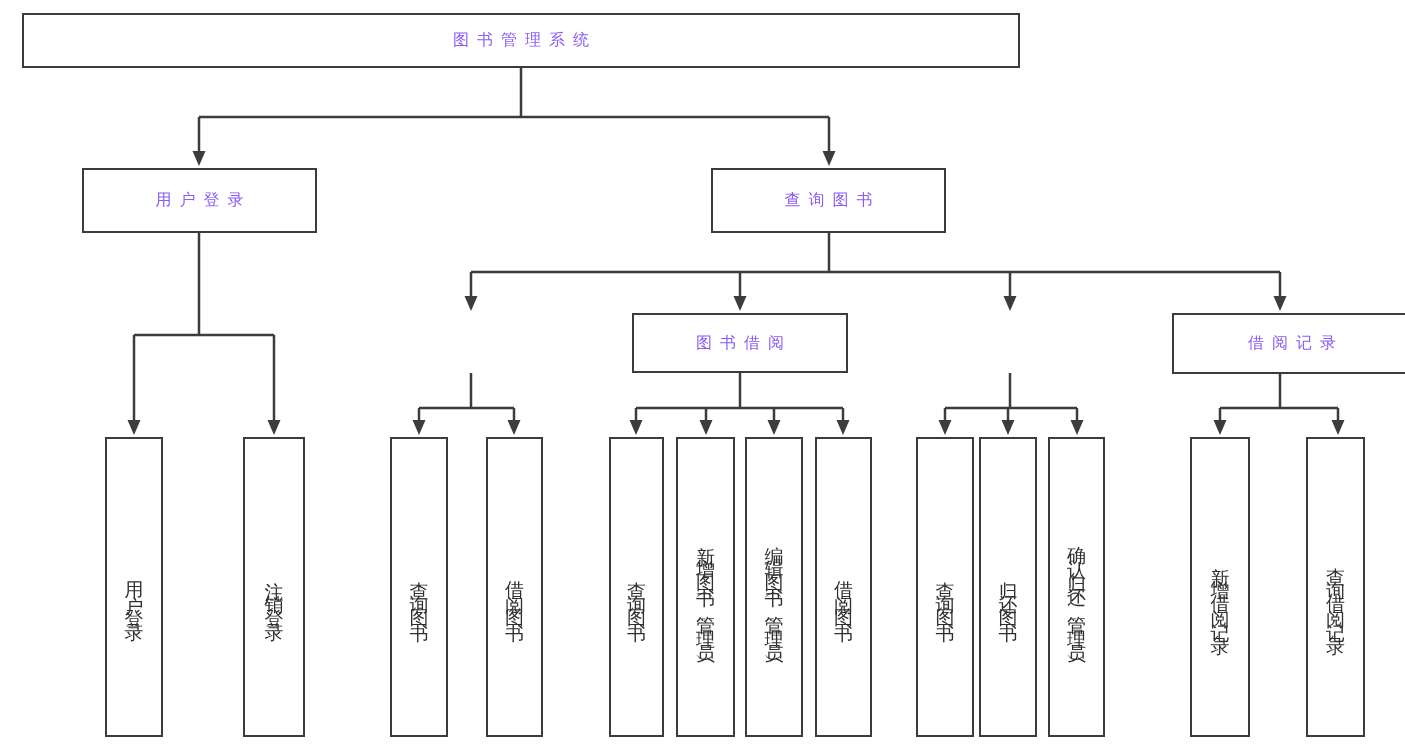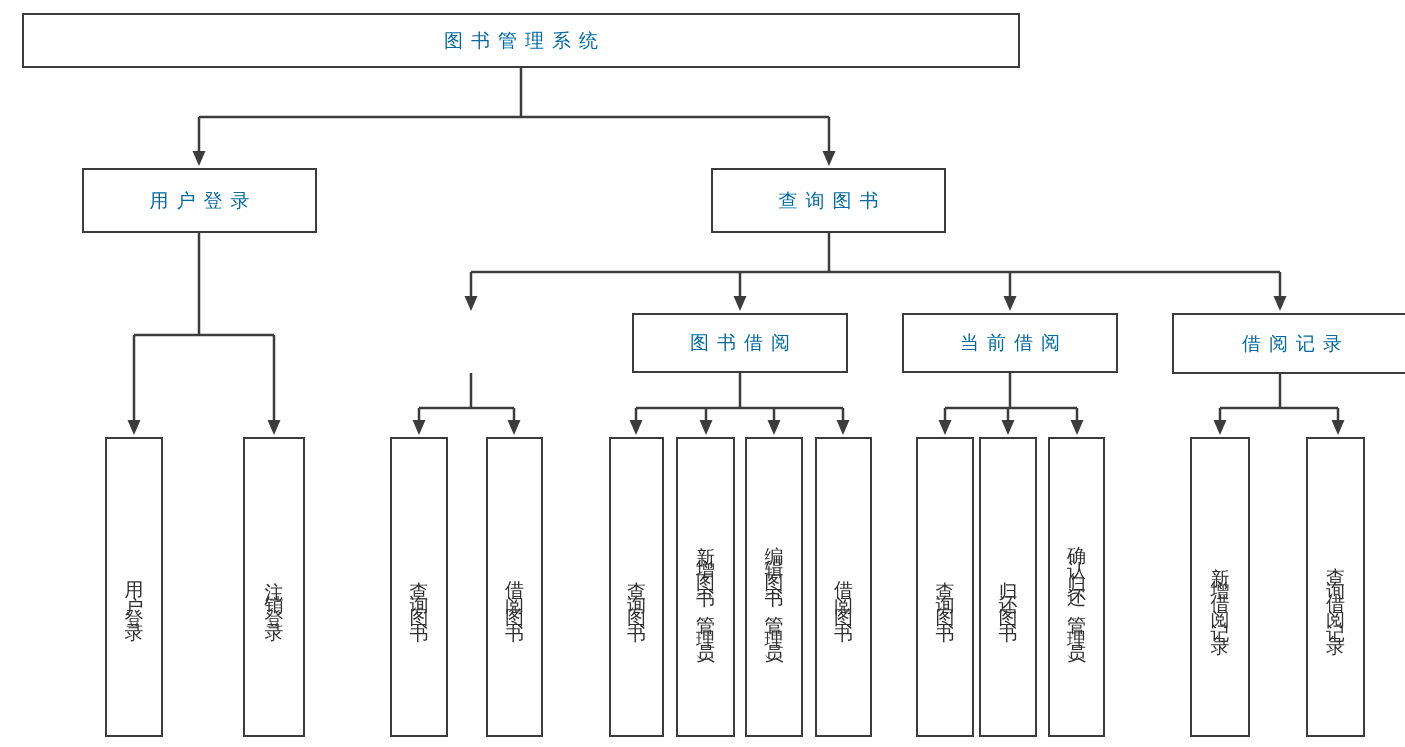--- a/index.html
+++ b/index.html
@@ -20,24 +20,24 @@
   .box {
     position: absolute;
     box-sizing: border-box;
     border: 2.5px solid #3c3c3c;
     background: #ffffff;
     display: flex;
     align-items: center;
     justify-content: center;
   }
   .hbox .label {
-    font-size: 19px;
+    font-size: 16px;
     letter-spacing: 8px;
     margin-right: -8px;
-    color: #0369a1;
+    color: #8b5cf6;
     white-space: nowrap;
   }
   .vbox .label {
     writing-mode: vertical-rl;
     text-orientation: mixed;
     font-size: 19px;
     letter-spacing: 14px;
     margin-bottom: -14px;
     color: #2f2f2f;
     white-space: nowrap;
@@ -128,23 +128,20 @@
   <div class="box hbox" style="left:82px;top:168px;width:235px;height:65px">
     <span class="label">用户登录</span>
   </div>
   <div class="box hbox" style="left:711px;top:168px;width:235px;height:65px">
     <span class="label">查询图书</span>
   </div>
 
   <div class="box hbox" style="left:632px;top:313px;width:216px;height:60px">
     <span class="label">图书借阅</span>
   </div>
-  <div class="box hbox" style="left:902px;top:313px;width:216px;height:60px">
-    <span class="label">当前借阅</span>
-  </div>
   <div class="box hbox" style="left:1172px;top:313px;width:240px;height:61px">
     <span class="label">借阅记录</span>
   </div>
 
   <div class="box vbox" style="left:105px;top:437px;width:58px;height:300px">
     <span class="label">用户登录</span>
   </div>
   <div class="box vbox" style="left:243px;top:437px;width:62px;height:300px">
     <span class="label">注销登录</span>
   </div>

